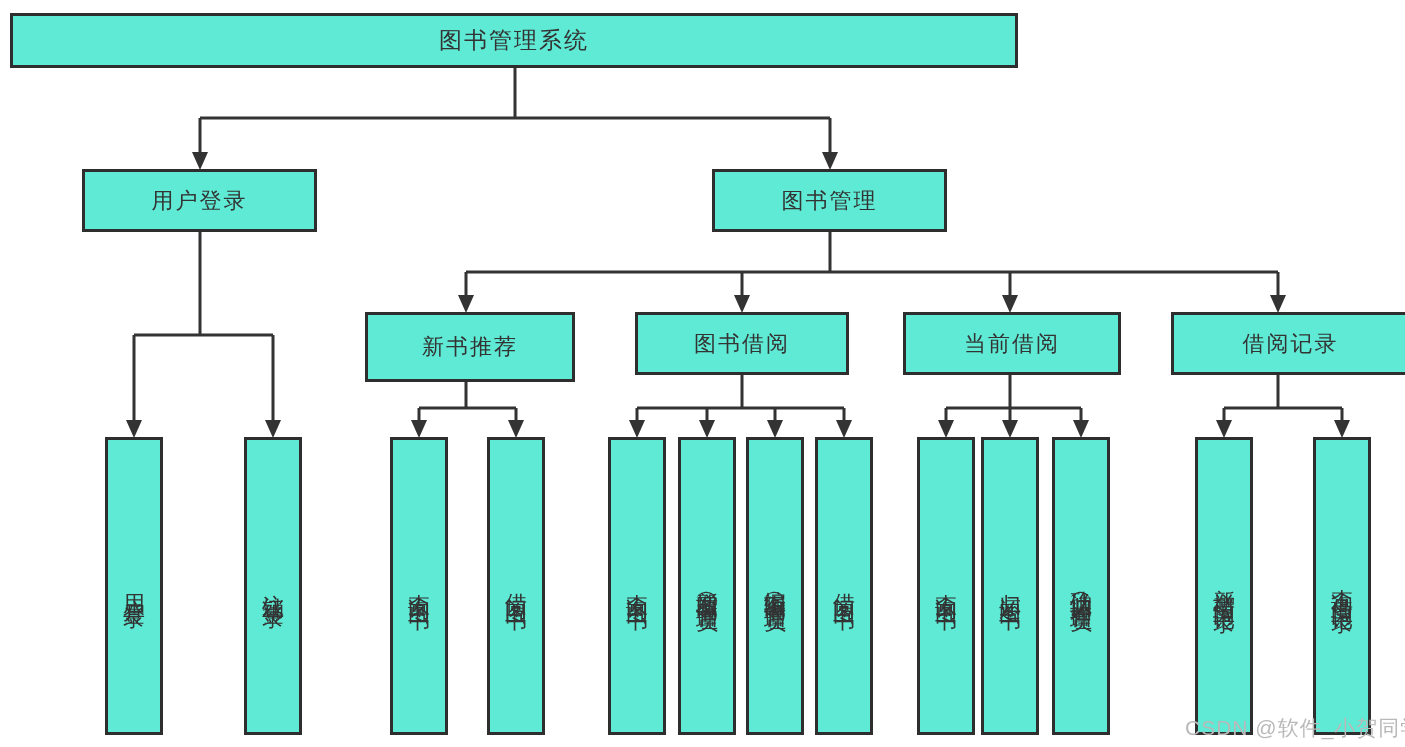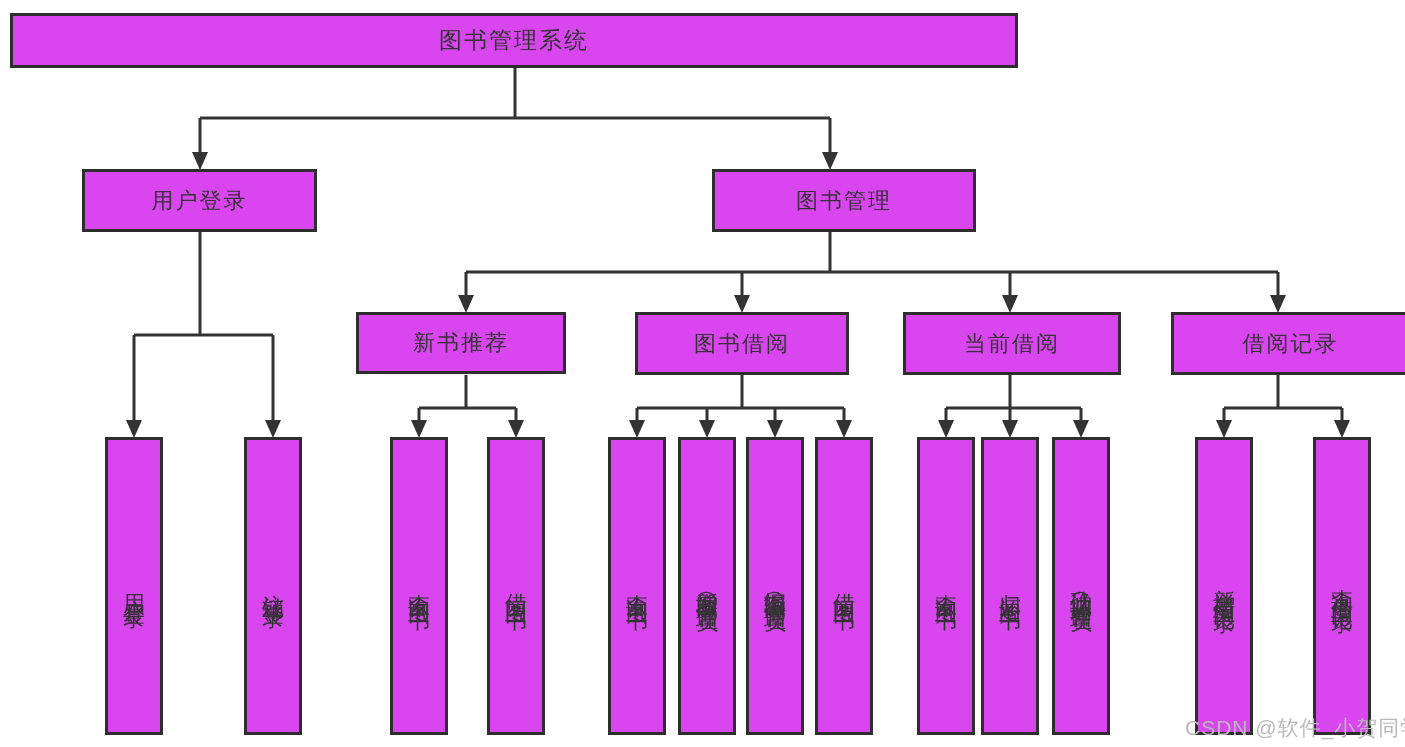--- a/index.html
+++ b/index.html
@@ -14,21 +14,21 @@
   svg.connectors {
     position: absolute;
     left: 0; top: 0;
     width: 1405px; height: 747px;
     pointer-events: none;
   }
   .box {
     position: absolute;
     box-sizing: border-box;
     border: 3px solid #2e2e2e;
-    background: #d946ef;
+    background: #5eead4;
     display: flex;
     align-items: center;
     justify-content: center;
     color: #333333;
   }
   .h-text {
     font-size: 22px;
     letter-spacing: 2px;
     white-space: nowrap;
     color: #333333;
@@ -40,22 +40,22 @@
     font-size: 22px;
     line-height: 1.1;
     letter-spacing: 5px;
     white-space: nowrap;
     color: #333333;
   }
   .v-text-long { letter-spacing: 3px; }
   
   .n-root  { left: 10px;   top: 13px;  width: 1008px; height: 55px; }
   .n-login { left: 82px;   top: 169px; width: 235px;  height: 63px; }
-  .n-mgmt  { left: 712px;  top: 169px; width: 264px;  height: 63px; text-align: right; }
-  .n-rec   { left: 356px;  top: 312px; width: 210px;  height: 62px; }
+  .n-mgmt  { left: 712px;  top: 169px; width: 235px;  height: 63px; text-align: right; }
+  .n-rec   { left: 365px;  top: 312px; width: 210px;  height: 70px; }
   .n-bor   { left: 635px;  top: 312px; width: 214px;  height: 63px; align-items: center; }
   .n-cur   { left: 903px;  top: 312px; width: 218px;  height: 63px; }
   .n-hist  { left: 1171px; top: 312px; width: 239px;  height: 63px; }
   .leaf { top: 437px; width: 58px; height: 298px; }
   .l1  { left: 105px; }
   .l2  { left: 244px; }
   .l3  { left: 390px; }
   .l4  { left: 487px; }
   .l5  { left: 608px; }
   .l6  { left: 678px; }

